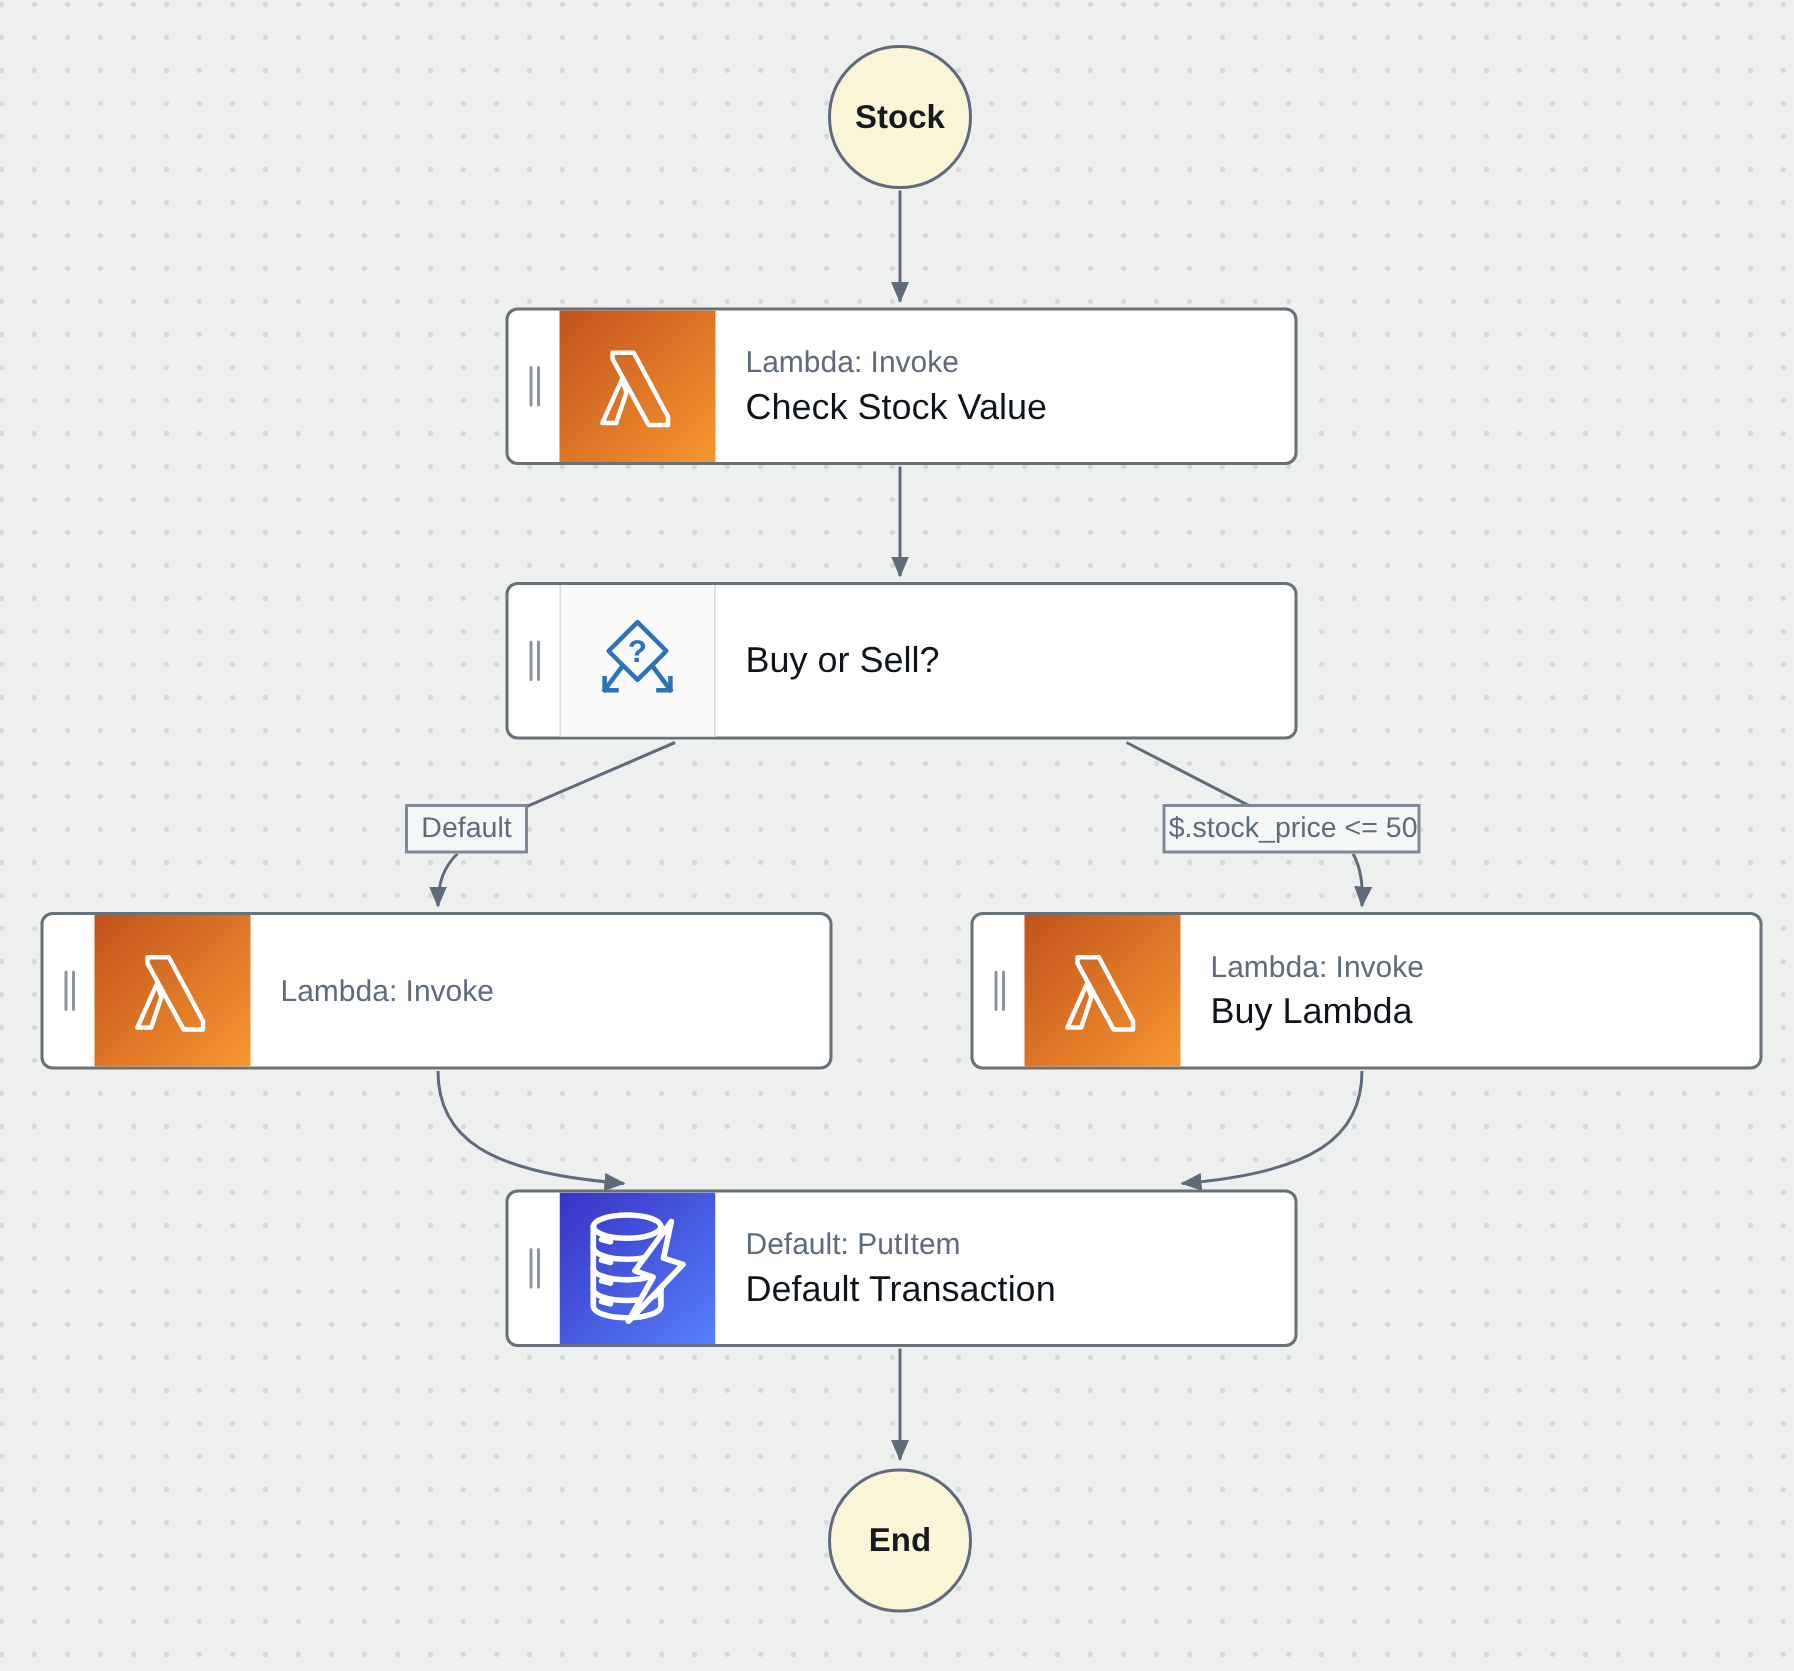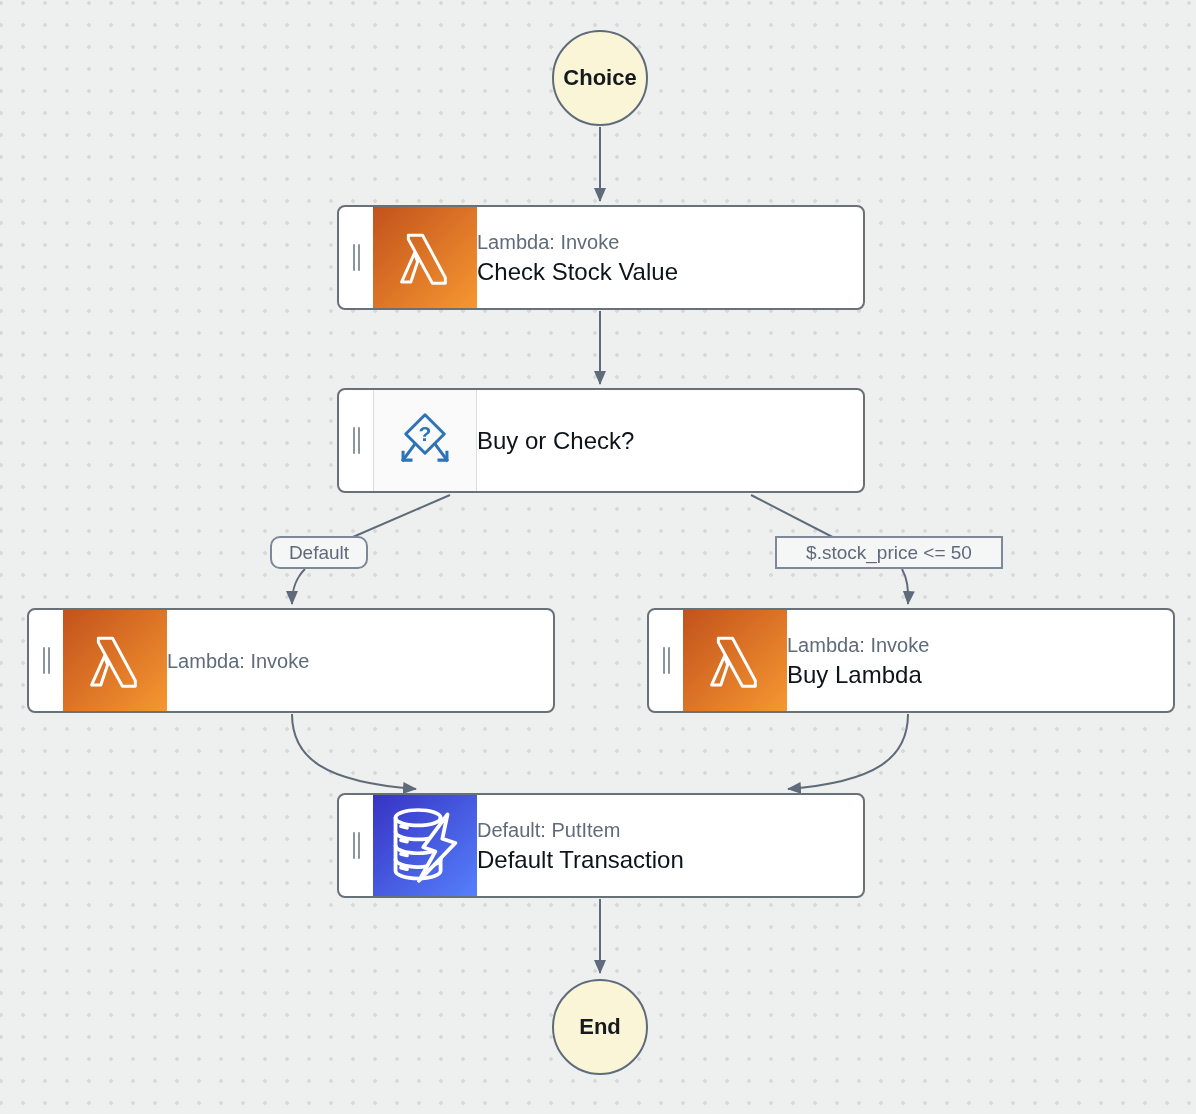--- a/index.html
+++ b/index.html
@@ -24,21 +24,21 @@
   }
   .handle{width:34px;flex:none;display:flex;align-items:center;justify-content:center;gap:3px;}
   .handle .bar{width:2px;height:27px;background:#8B959E;border-radius:1px;}
   .icon-cell{width:104px;height:101px;flex:none;display:flex;align-items:center;justify-content:center;}
   .lambda-bg{background:linear-gradient(135deg,#C2521C 0%,#F69731 100%);}
   .choice-cell{
     background:#FAFAFB;
     border-left:1px solid #D9DDDE;border-right:1px solid #D9DDDE;
     box-sizing:border-box;
   }
-  .text-cell{flex:1;display:flex;flex-direction:column;justify-content:center;gap:3px;}
+  .text-cell{flex:1;display:flex;flex-direction:column;justify-content:center;padding-left:20px;gap:3px;}
   .service{font-size:20px;line-height:24px;color:#5F6B7A;}
   .title{font-size:24px;line-height:29px;font-weight:400;color:#0D141A;}
   .terminal{
     position:absolute;width:96px;height:96px;box-sizing:border-box;border-radius:50%;
     background:#FAF5D6;border:2px solid #5F6B7A;
     display:flex;align-items:center;justify-content:center;
     font-size:22px;font-weight:600;color:#16191F;
   }
   .edge-label{
     position:absolute;height:33px;box-sizing:border-box;
@@ -65,21 +65,21 @@
       <path d="M305,569 C296,578 292,588 292,604" marker-end="url(#arrow)"></path>
       <path d="M751,495 L850,546"></path>
       <path d="M902,569 C907,578 909,588 908,604" marker-end="url(#arrow)"></path>
       <path d="M292,714 C292,758 324,782 416,789" marker-end="url(#arrow)"></path>
       <path d="M908,714 C908,758 876,782 788,789" marker-end="url(#arrow)"></path>
       <path d="M600,899 L600,973" marker-end="url(#arrow)"></path>
     </g>
   </svg>
 
   <div class="terminal" style="left:552px;top:30px;">
-    <span>Choice</span>
+    <span>Stock</span>
   </div>
 
   <div class="node" style="left:337px;top:205px;">
     <div class="handle">
         <span class="bar"></span>
         <span class="bar"></span>
       </div>
     <div class="icon-cell lambda-bg">
       <svg width="74" height="74" viewBox="0 0 60 60" fill="none" stroke="#FFFFFF" stroke-width="2.4" stroke-linejoin="round">
         <path d="M16.5,11.5 L28,11.5 L46.5,46 L46.5,50.5 L36,50.5 L16.5,14.8 Z"></path>
@@ -101,28 +101,28 @@
       <svg width="70" height="70" viewBox="0 0 60 60" fill="none" stroke="#2E73B8" stroke-width="2.6" stroke-linejoin="round" stroke-linecap="square">
         <path d="M30,7.5 L46.5,24 L30,40.5 L13.5,24 Z"></path>
         <path d="M21.5,32.5 L11.2,46.3"></path>
         <path d="M11.2,39.6 L11.2,46.4 L18,46.4"></path>
         <path d="M38.5,32.5 L48.8,46.3"></path>
         <path d="M48.8,39.6 L48.8,46.4 L42,46.4"></path>
         <text x="30" y="30" text-anchor="middle" font-size="18" font-weight="700" fill="#2E73B8" stroke="none">?</text>
       </svg>
     </div>
     <div class="text-cell">
-      <div class="title">Buy or Check?</div>
+      <div class="title">Buy or Sell?</div>
     </div>
   </div>
 
-  <div class="edge-label" style="left:270px;top:536px;width:98px;border-radius:10px;">
+  <div class="edge-label" style="left:270px;top:536px;width:82px;">
     <span>Default</span>
   </div>
-  <div class="edge-label" style="left:775px;top:536px;width:228px;">
+  <div class="edge-label" style="left:775px;top:536px;width:172px;justify-content:flex-end;">
     <span>$.stock_price &lt;= 50</span>
   </div>
 
   <div class="node" style="left:27px;top:608px;">
     <div class="handle">
         <span class="bar"></span>
         <span class="bar"></span>
       </div>
     <div class="icon-cell lambda-bg">
       <svg width="74" height="74" viewBox="0 0 60 60" fill="none" stroke="#FFFFFF" stroke-width="2.4" stroke-linejoin="round">

